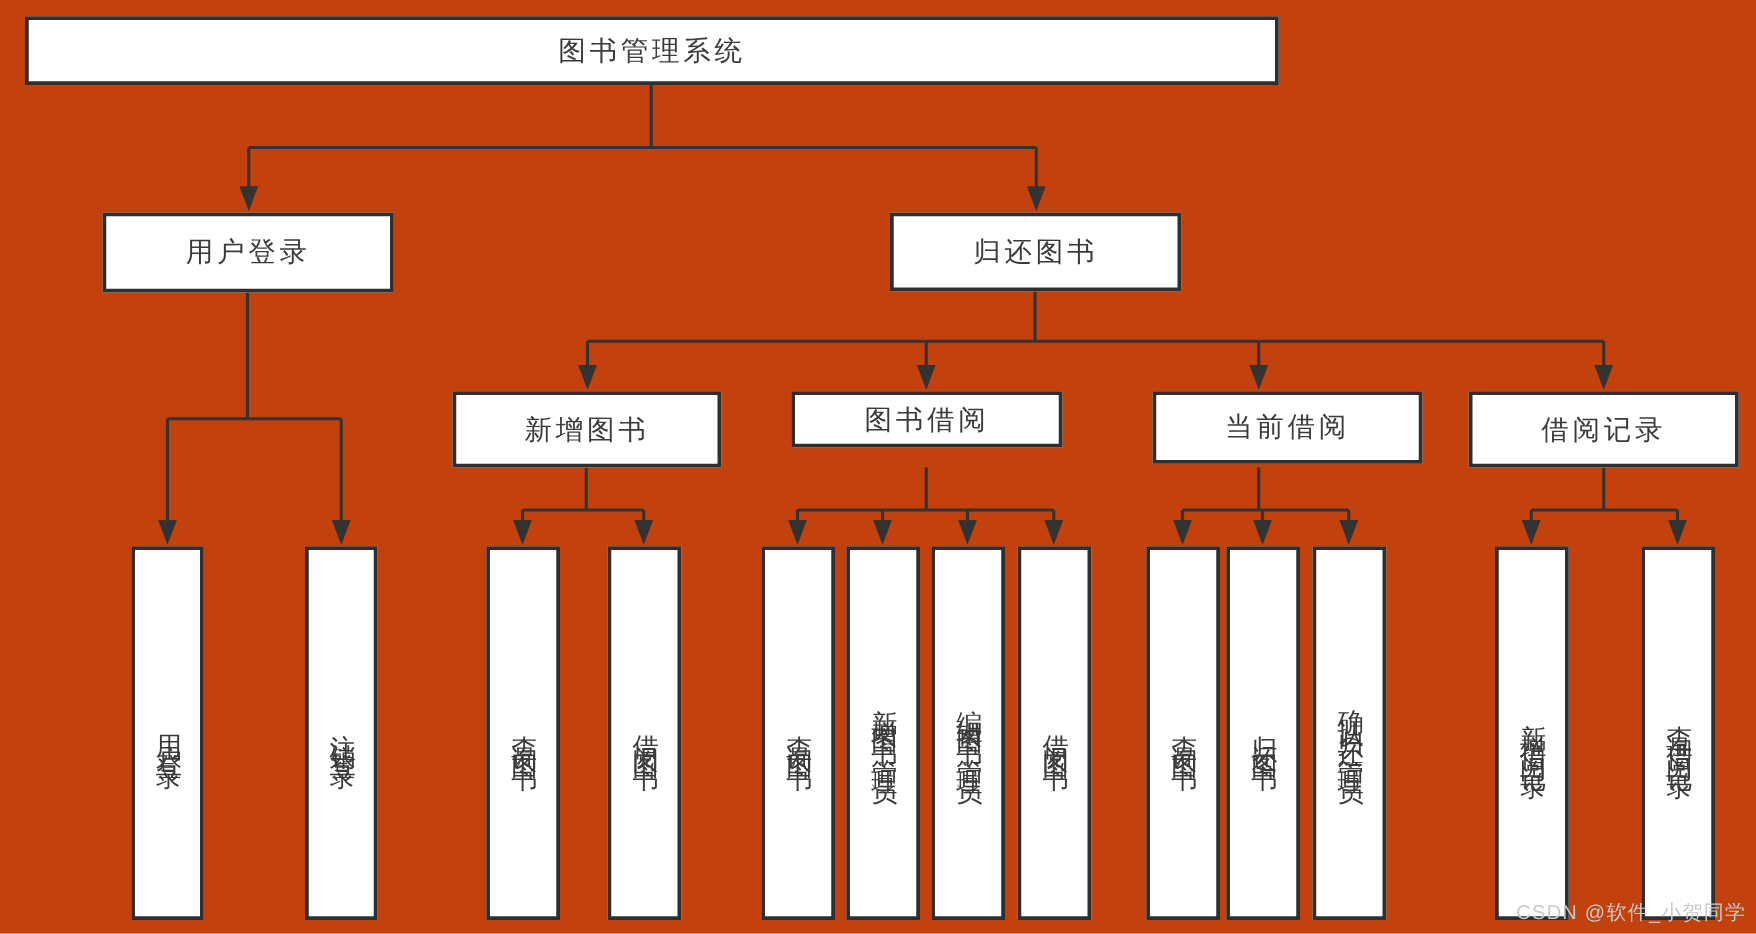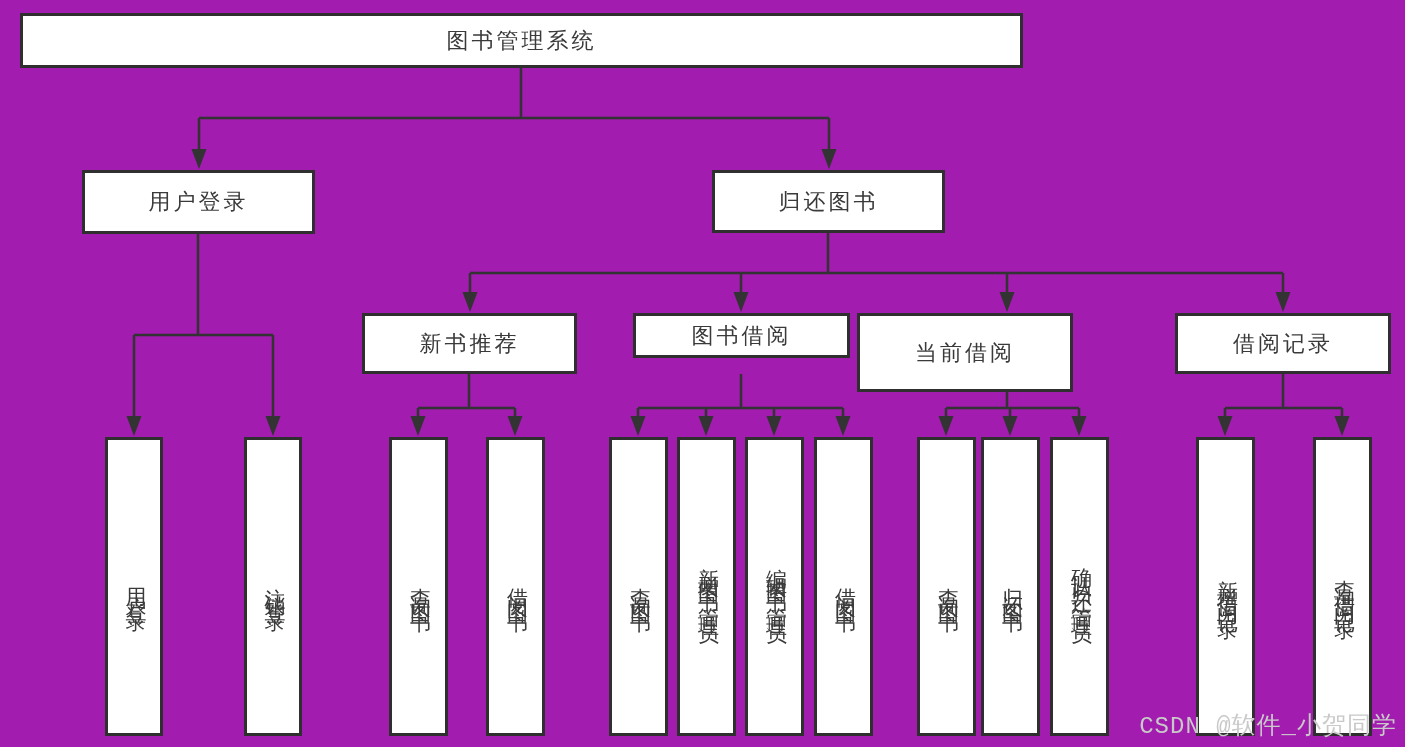--- a/index.html
+++ b/index.html
@@ -1,22 +1,22 @@
 <!DOCTYPE html>
 <html><head>
 <meta charset="utf-8">
 <style>
   html, body { margin: 0; padding: 0; background: #ffffff; }
   .canvas {
     position: relative;
     width: 1405px;
     height: 747px;
-    background: #a21caf;
+    background: #c2410c;
     overflow: hidden;
-    font-family: Liberation Mono, monospace;
+    font-family: Liberation Sans, sans-serif;
     color: #333333;
   }
   .connector-layer {
     position: absolute;
     left: 0; top: 0;
     z-index: 1;
   }
   .node {
     position: absolute;
     box-sizing: border-box;
@@ -35,21 +35,21 @@
     writing-mode: vertical-rl;
     letter-spacing: 8px;
     font-size: 21px;
     white-space: normal;
   }
   .watermark {
     position: absolute;
     right: 8px;
     bottom: 6px;
     z-index: 3;
-    font-size: 24px;
+    font-size: 16px;
     color: #c9c9c9;
     letter-spacing: 1px;
     pointer-events: none;
   }
 </style>
 </head>
 <body>
 
 <div class="canvas">
 
@@ -84,23 +84,23 @@
       <polygon points="1217.5,416 1232.5,416 1225,436"></polygon>
       <polygon points="1334.5,416 1349.5,416 1342,436"></polygon>
     </g>
   </svg>
 
   <div class="node h" style="left:20px;top:13px;width:1003px;height:55px">图书管理系统</div>
 
   <div class="node h" style="left:82px;top:170px;width:233px;height:64px">用户登录</div>
   <div class="node h" style="left:712px;top:170px;width:233px;height:63px">归还图书</div>
 
-  <div class="node h" style="left:362px;top:313px;width:215px;height:61px">新书推荐</div>
+  <div class="node h" style="left:362px;top:313px;width:215px;height:61px">新增图书</div>
   <div class="node h" style="left:633px;top:313px;width:217px;height:45px">图书借阅</div>
-  <div class="node h" style="left:857px;top:313px;width:216px;height:79px">当前借阅</div>
+  <div class="node h" style="left:922px;top:313px;width:216px;height:58px">当前借阅</div>
   <div class="node h" style="left:1175px;top:313px;width:216px;height:61px">借阅记录</div>
 
   <div class="node v" style="left:105px;top:437px;width:58px;height:299px">用户登录</div>
   <div class="node v" style="left:244px;top:437px;width:58px;height:299px">注销登录</div>
 
   <div class="node v" style="left:389px;top:437px;width:59px;height:299px">查询图书</div>
   <div class="node v" style="left:486px;top:437px;width:59px;height:299px">借阅图书</div>
 
   <div class="node v" style="left:609px;top:437px;width:59px;height:299px">查询图书</div>
   <div class="node v" style="left:677px;top:437px;width:59px;height:299px">新增图书（管理员）</div>

